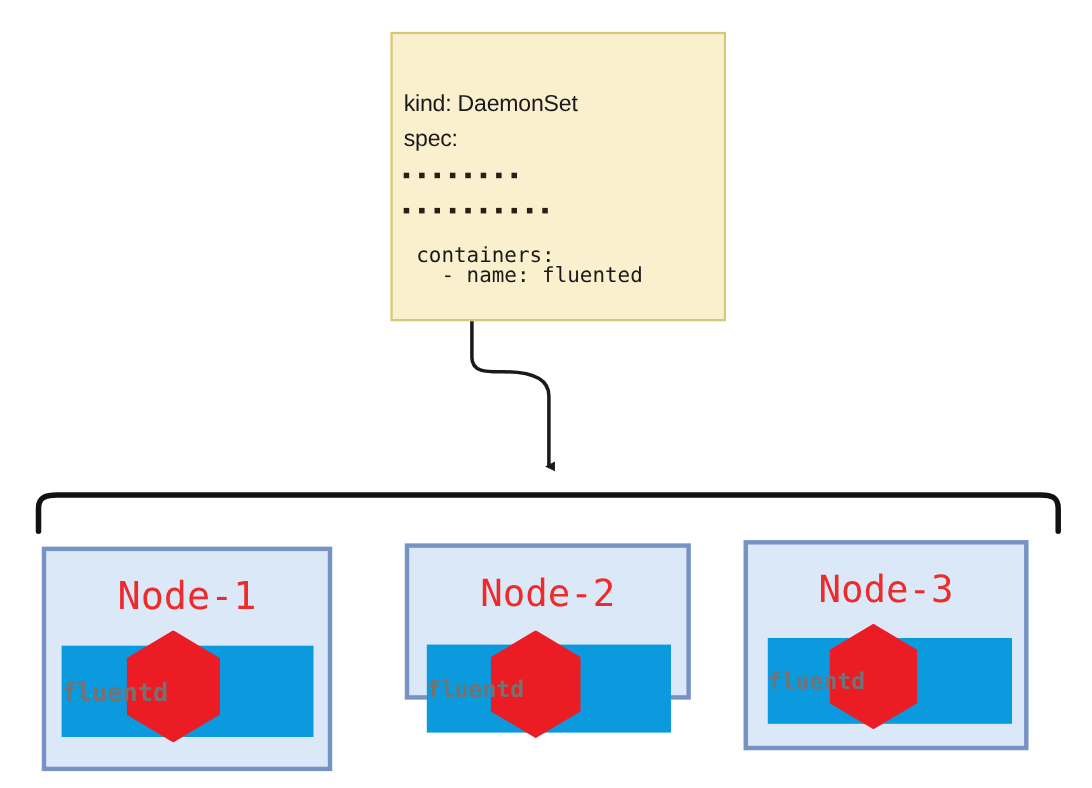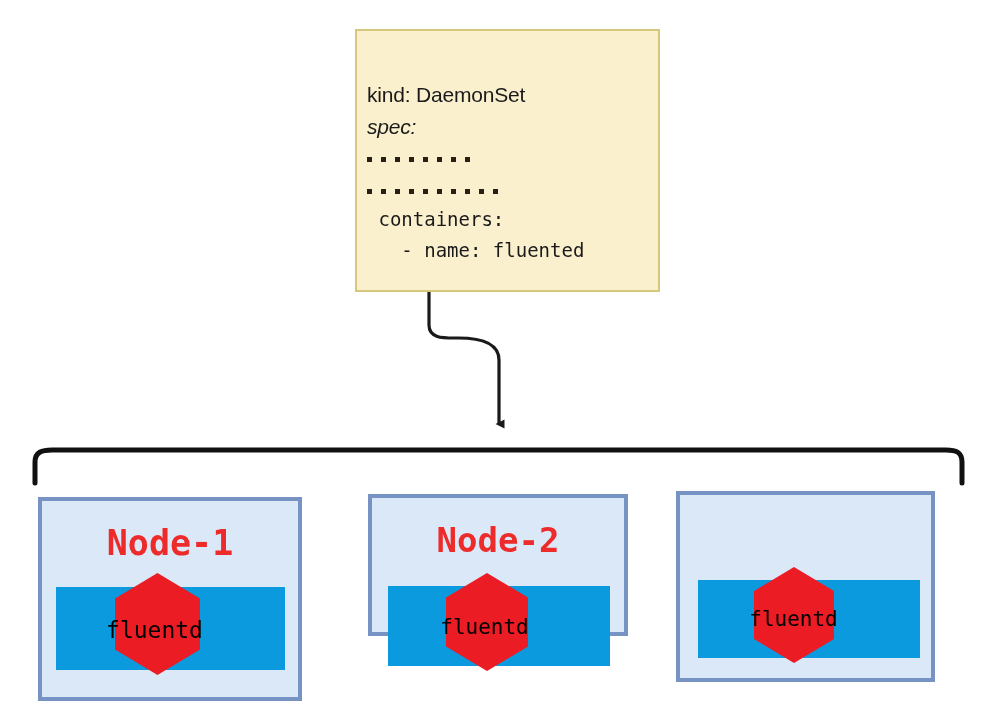--- a/index.html
+++ b/index.html
@@ -71,49 +71,49 @@
     background: #dbe8f8;
     border: 4px solid #7793c4;
     box-sizing: border-box;
   }
   .node-title {
     position: absolute;
     left: 0;
     right: 0;
     text-align: center;
     font-family: "DejaVu Sans Mono", monospace;
-    font-weight: bold;
+    font-weight: normal;
     color: #ee2b2b;
     letter-spacing: 0px;
   }
   .pod-rect {
     position: absolute;
     background: #0b9ade;
   }
   .hexagon {
     position: absolute;
     background: #ec1c24;
     clip-path: polygon(50% 0%, 100% 25%, 100% 75%, 50% 100%, 0% 75%, 0% 25%);
   }
   .pod-label {
     position: absolute;
     left: 0;
     right: 0;
-    text-align: center;
+    text-align: left;
     font-family: "DejaVu Sans Mono", monospace;
-    font-weight: normal;
-    color: #000000;
+    font-weight: bold;
+    color: #737373;
   }
 </style>
 </head>
 <body>
 
 <div id="spec-box">
   <div class="spec-line spec-sans" style="top:52px;">kind: DaemonSet</div>
-  <div class="spec-line spec-sans" style="top:84px;font-style:italic;">spec:</div>
+  <div class="spec-line spec-sans" style="top:84px;">spec:</div>
 
   <div class="dots-row" style="top:126px;">
     <i></i>
       <i></i>
     <i></i>
       <i></i>
     <i></i>
       <i></i>
     <i></i>
       <i></i>
@@ -125,21 +125,21 @@
     <i></i>
       <i></i>
     <i></i>
       <i></i>
     <i></i>
       <i></i>
     <i></i>
       <i></i>
   </div>
 
-  <div class="spec-line spec-mono" style="top:177px;"> containers:</div>
+  <div class="spec-line spec-mono" style="top:190px;"> containers:</div>
   <div class="spec-line spec-mono" style="top:208px;">   - name: fluented</div>
 </div>
 
 <svg id="connector" viewBox="0 0 993 716">
   <defs>
     <marker id="arrowhead" markerWidth="10" markerHeight="10" refX="5" refY="6" orient="auto" markerUnits="userSpaceOnUse">
       <path d="M0.5,0.5 L9.5,0.5 L5,9.5 Z" fill="#1a1a1a"></path>
     </marker>
   </defs>
 
@@ -156,16 +156,17 @@
 </div>
 
 <div class="node-box" style="left:368px; top:494px; width:260px; height:142px;">
   <div class="node-title" style="top:22px; font-size:34px;">Node-2</div>
   <div class="pod-rect" style="left:16px; top:88px; width:222px; height:80px;"></div>
   <div class="hexagon" style="left:74px; top:75px; width:82px; height:98px;"></div>
   <div class="pod-label" style="top:117px; left:16px; right:43px; font-size:21px;">fluentd</div>
 </div>
 
 <div class="node-box" style="left:676px; top:491px; width:259px; height:191px;">
+  <div class="node-title" style="top:21px; font-size:34px;">Node-3</div>
   <div class="pod-rect" style="left:18px; top:85px; width:222px; height:78px;"></div>
   <div class="hexagon" style="left:74px; top:72px; width:80px; height:96px;"></div>
   <div class="pod-label" style="top:112px; left:18px; right:42px; font-size:21px;">fluentd</div>
 </div>
 
 </body></html>

